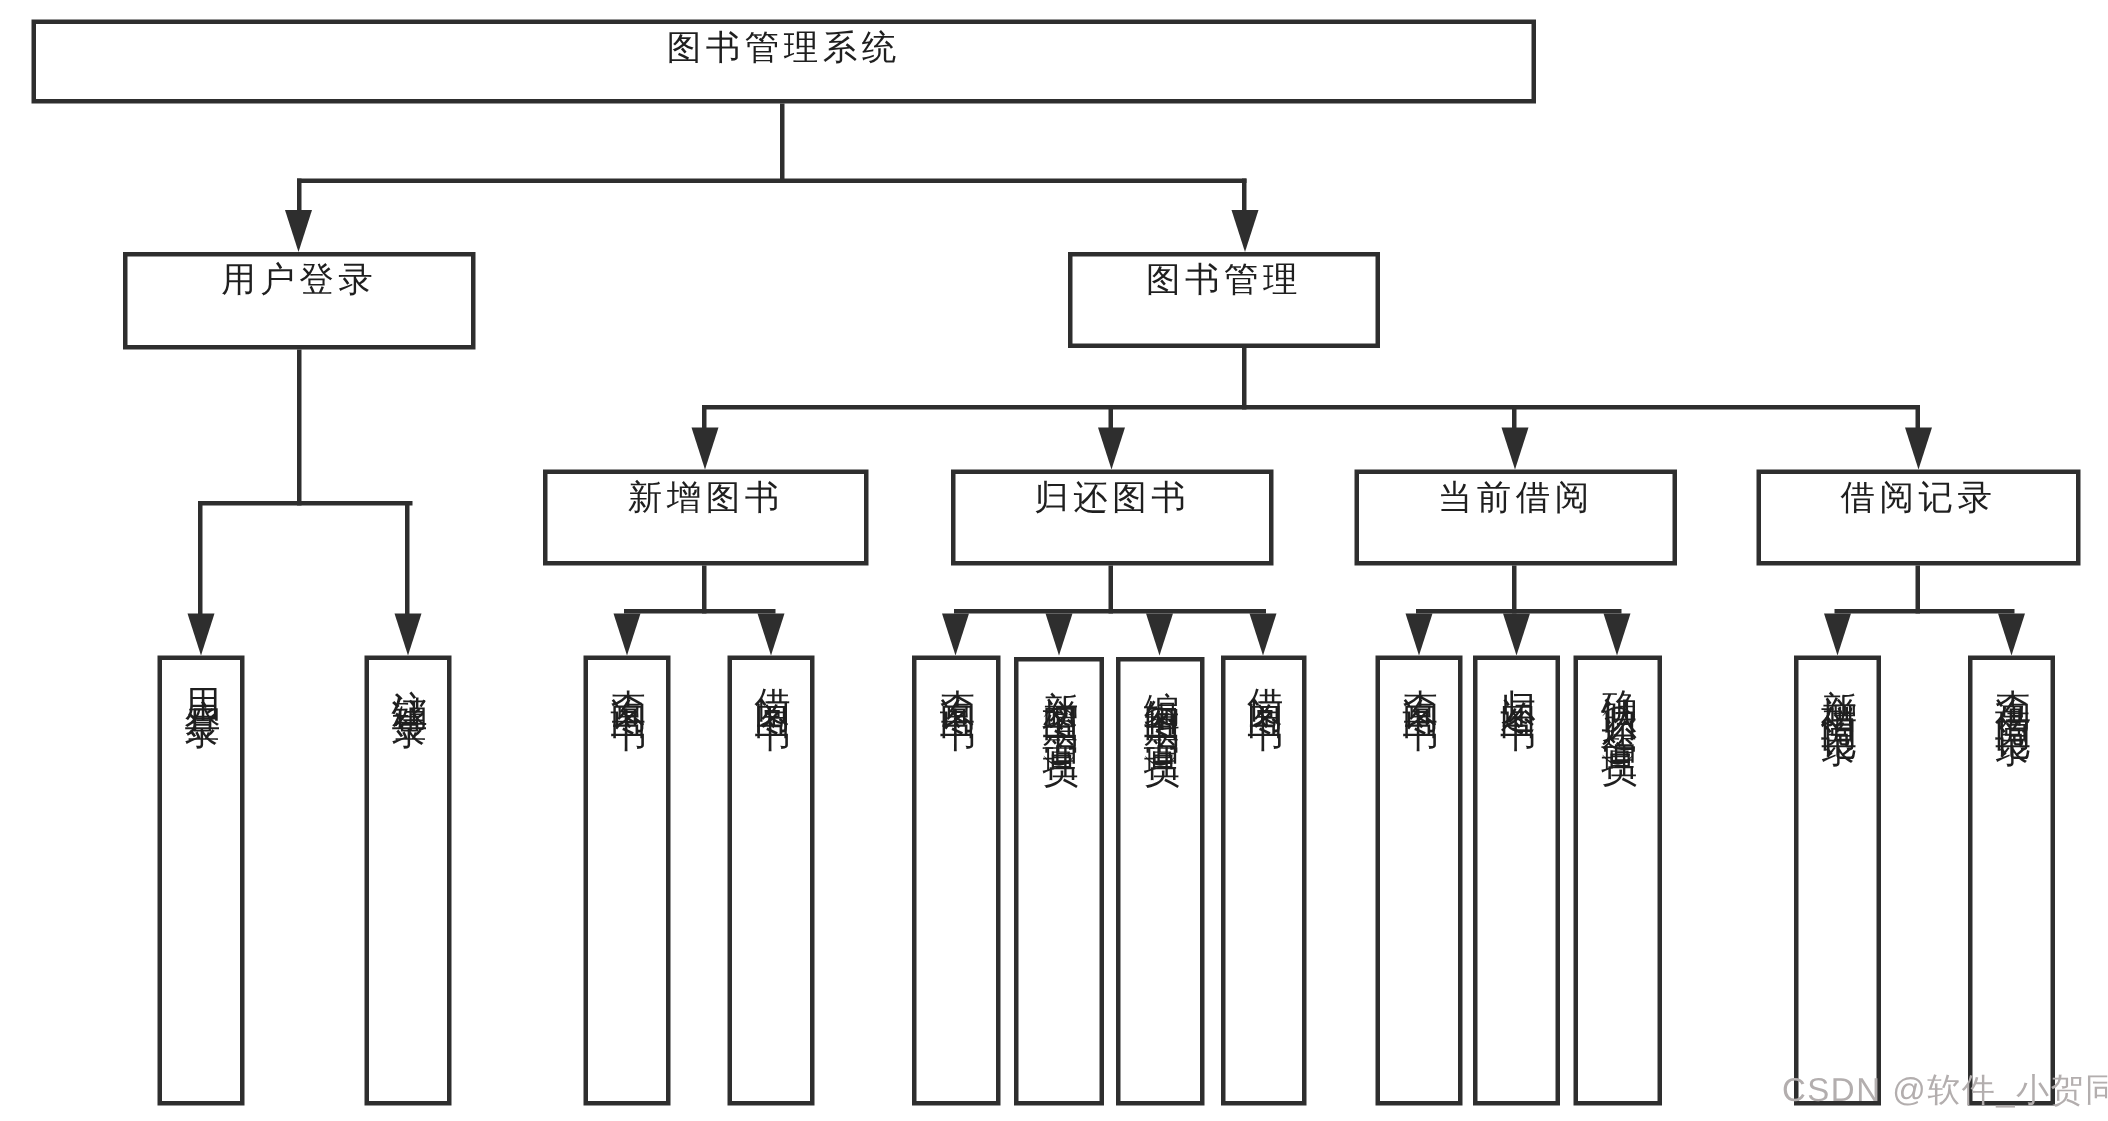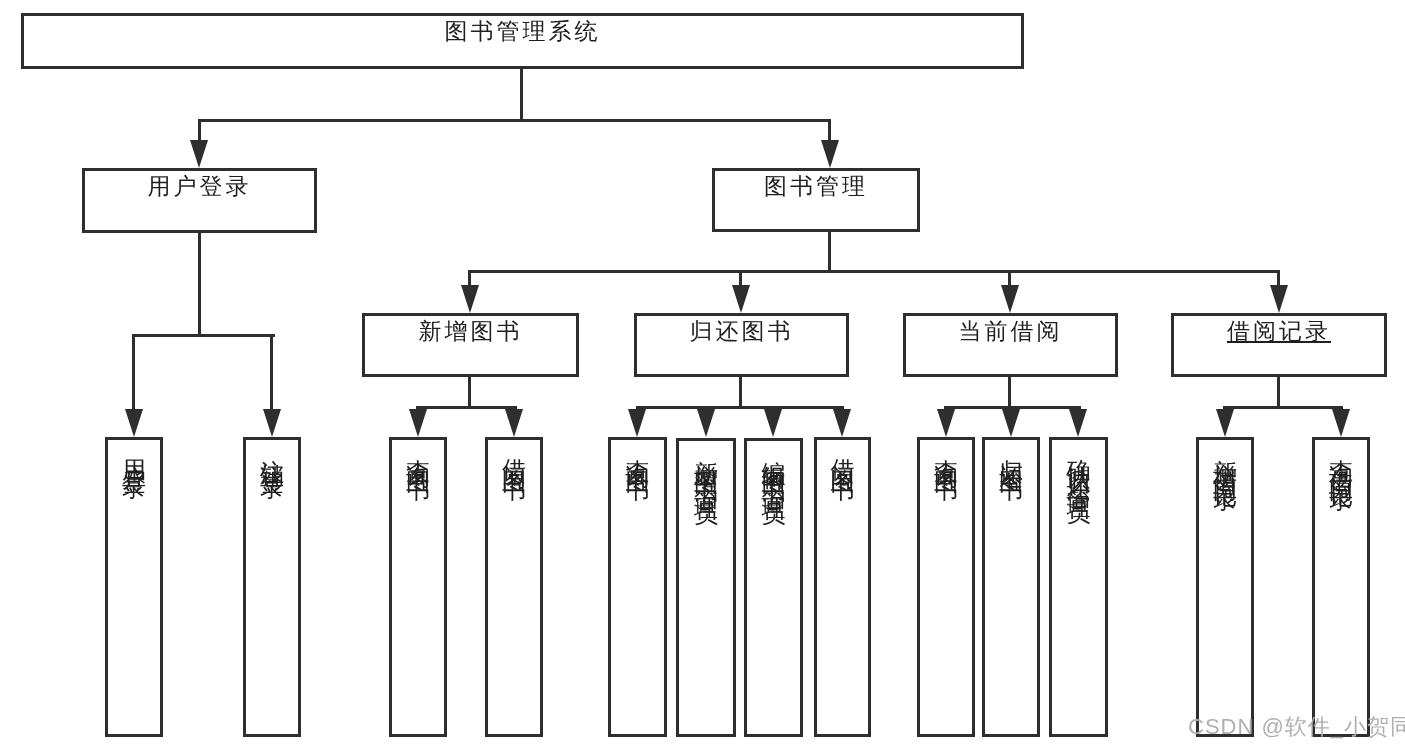--- a/index.html
+++ b/index.html
@@ -86,21 +86,21 @@
 
   <div class="box hbox" style="left:362px;top:313px;width:217px;height:64px;">
     <span>新增图书</span>
   </div>
   <div class="box hbox" style="left:634px;top:313px;width:215px;height:64px;">
     <span>归还图书</span>
   </div>
   <div class="box hbox" style="left:903px;top:313px;width:215px;height:64px;">
     <span>当前借阅</span>
   </div>
-  <div class="box hbox" style="left:1171px;top:313px;width:216px;height:64px;text-decoration:underline;">
+  <div class="box hbox" style="left:1171px;top:313px;width:216px;height:64px;">
     <span>借阅记录</span>
   </div>
 
   <div class="line" style="left:198px;top:233px;width:3px;height:104px;"></div>
   <div class="line" style="left:132px;top:334px;width:143px;height:3px;"></div>
   <div class="line" style="left:132px;top:334px;width:3px;height:78px;"></div>
   <div class="arr" style="left:125px;top:409px;"></div>
   <div class="line" style="left:270px;top:334px;width:3px;height:78px;"></div>
   <div class="arr" style="left:263px;top:409px;"></div>
 

